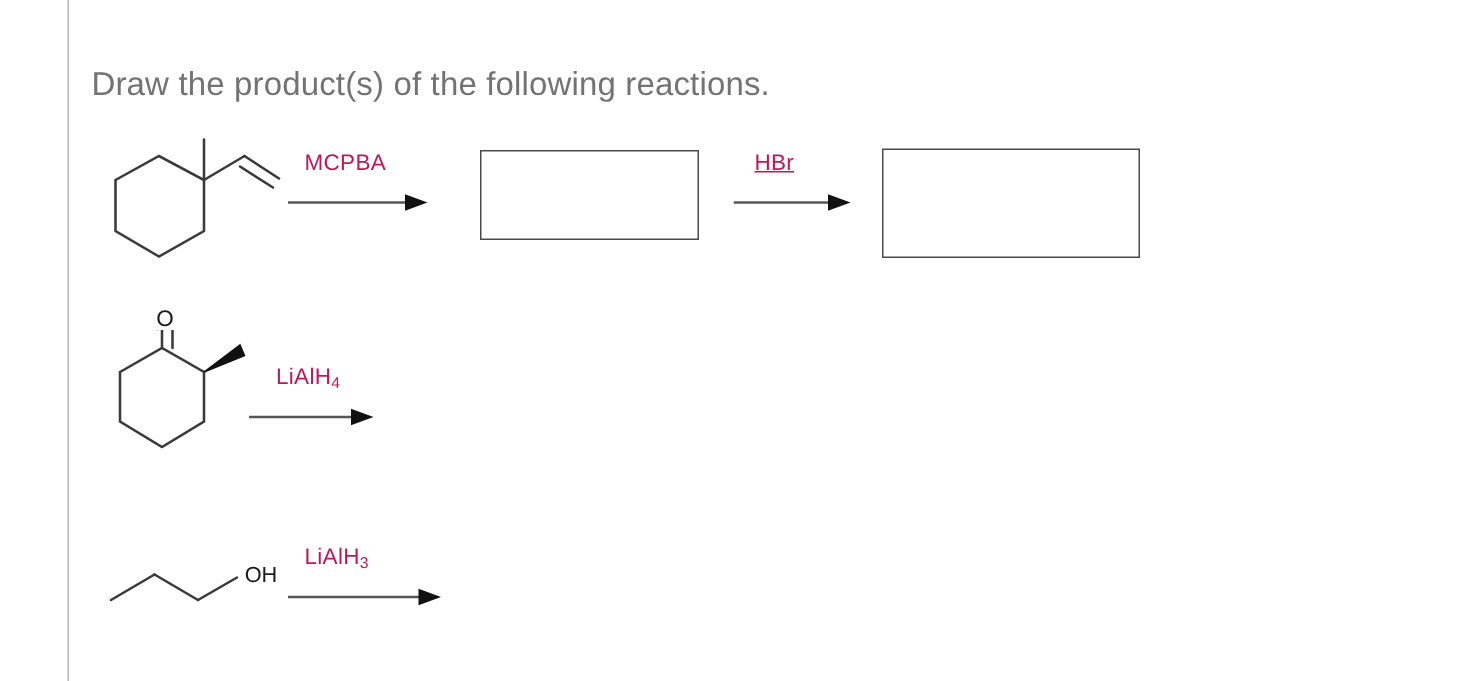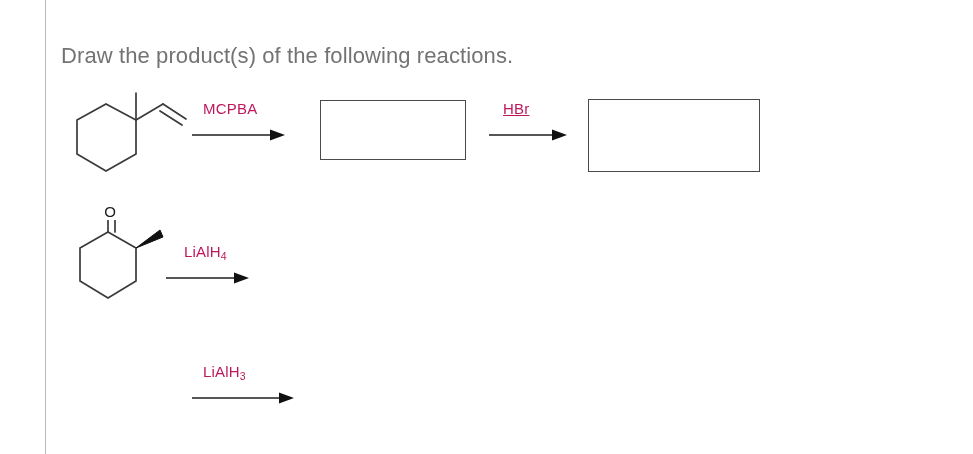--- a/index.html
+++ b/index.html
@@ -131,20 +131,30 @@
     <span>LiAlH</span><sub>4</sub>
   </div>
 
   <div class="arrow" style="left:166px; top:270px; width:85px; height:16px;">
     <svg width="85" height="16" viewBox="0 0 85 16">
       <line x1="0" y1="8" x2="71" y2="8" stroke="#565656" stroke-width="1.8"></line>
       <polygon points="68,2.5 83,8 68,13.5" fill="#111111"></polygon>
     </svg>
   </div>
 
+  <div class="struct" style="left:70px; top:368px; width:115px; height:42px;">
+    <svg width="115" height="42" viewBox="0 0 115 42">
+      <g stroke="#3a3a3a" stroke-width="1.7" fill="none" stroke-linecap="round">
+        <line x1="4" y1="32" x2="33" y2="15"></line>
+        <line x1="33" y1="15" x2="62" y2="32"></line>
+        <line x1="62" y1="32" x2="88" y2="17"></line>
+      </g>
+      <text x="104" y="20" font-family="Liberation Sans, sans-serif" font-size="14.5" fill="#1a1a1a" text-anchor="middle">OH</text>
+    </svg>
+  </div>
 
   <div class="reagent" style="left:203px; top:363px;">
     <span>LiAlH</span><sub>3</sub>
   </div>
 
   <div class="arrow" style="left:192px; top:390px; width:104px; height:16px;">
     <svg width="104" height="16" viewBox="0 0 104 16">
       <line x1="0" y1="8" x2="90" y2="8" stroke="#565656" stroke-width="1.8"></line>
       <polygon points="87,2.5 102,8 87,13.5" fill="#111111"></polygon>
     </svg>

